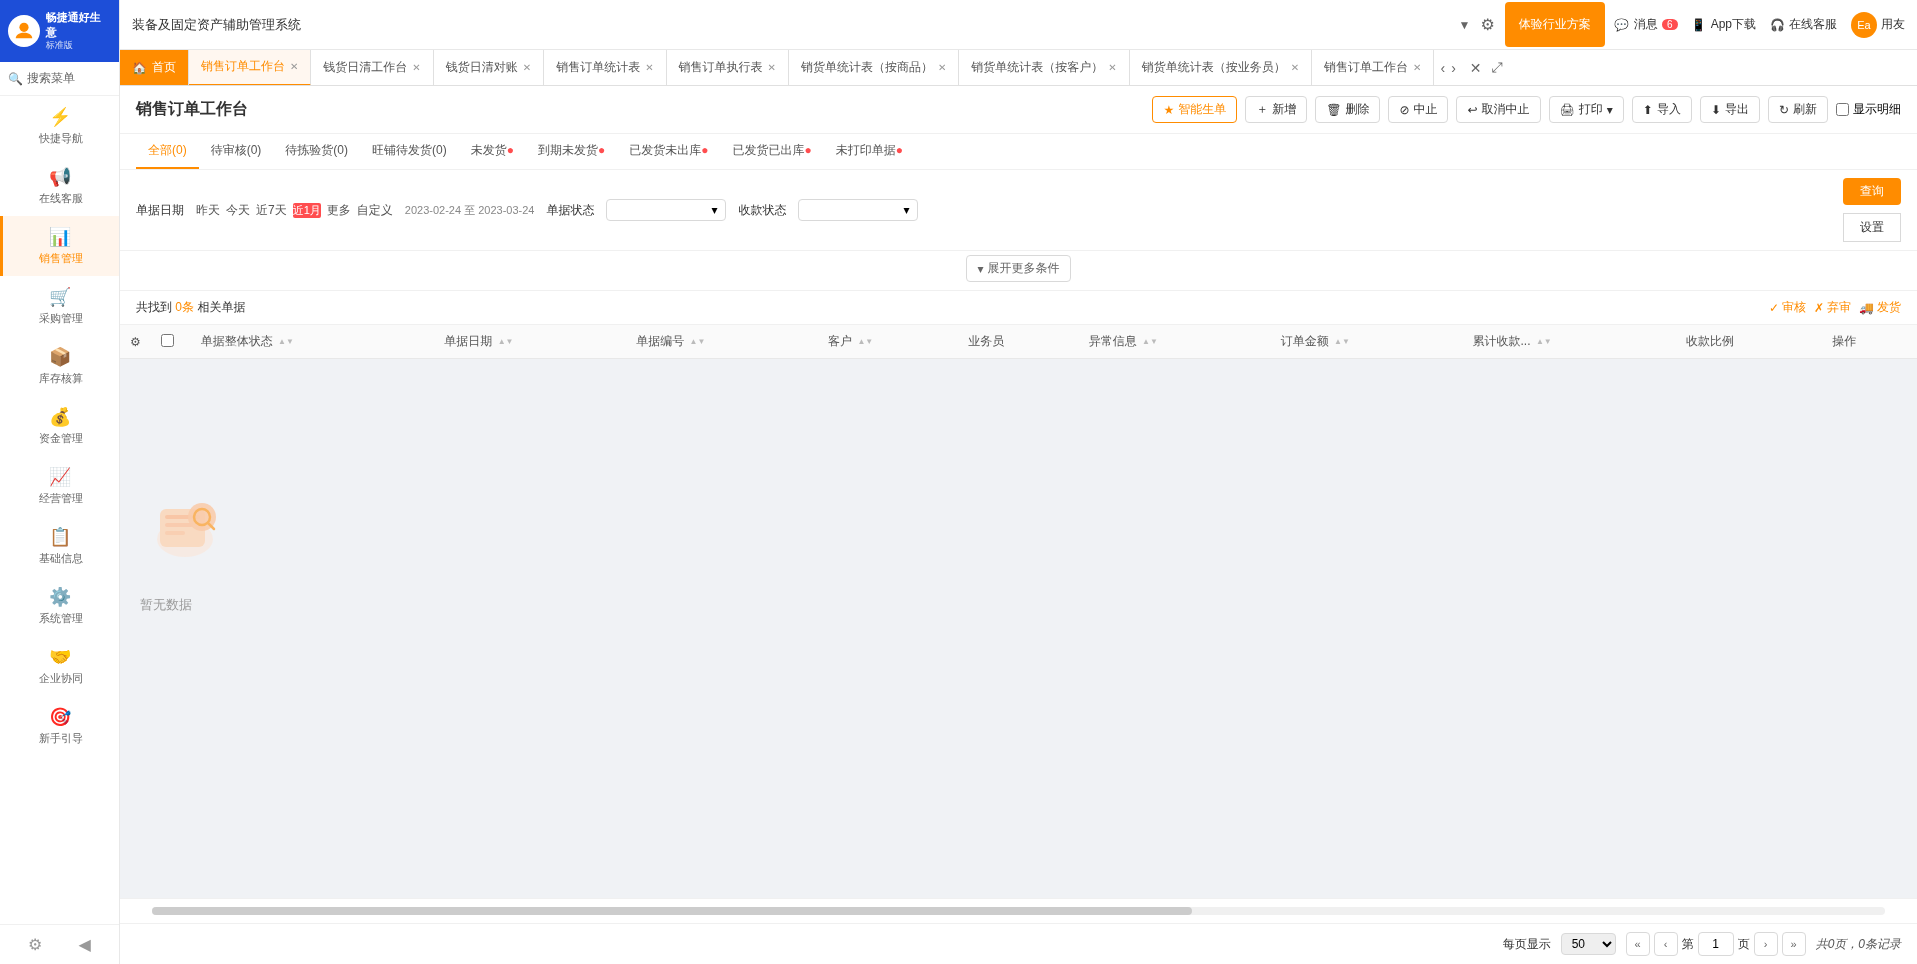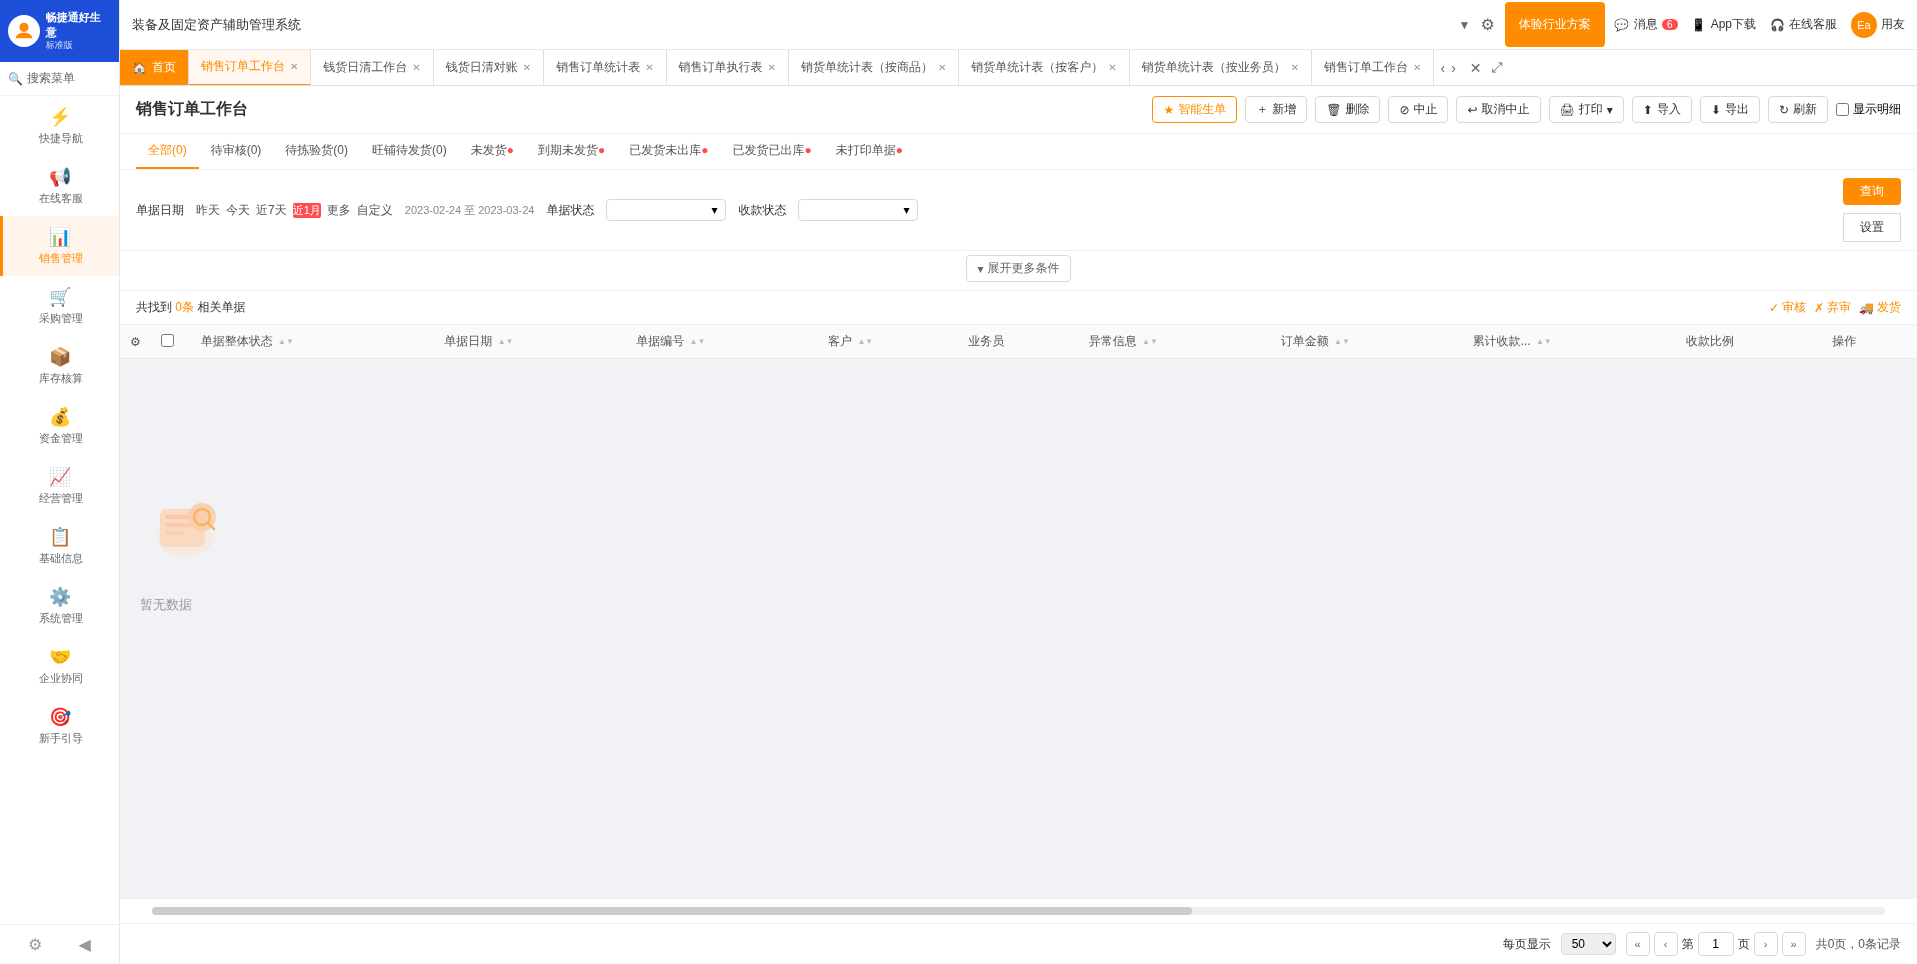--- a/index.html
+++ b/index.html
@@ -91,21 +91,21 @@
     .empty-state { display: flex; flex-direction: column; align-items: flex-start; justify-content: center; padding: 60px 0; margin-left: 20px; }
     .empty-text { font-size: 13px; color: #999; }
 
     
     .pagination { background: #fff; border-top: 1px solid #f0f0f0; padding: 8px 16px; display: flex; align-items: center; justify-content: flex-end; gap: 10px; }
     .pagination-label { font-size: 12px; color: #333; }
     .pagination-select { border: 1px solid #d9d9d9; border-radius: 4px; padding: 2px 6px; font-size: 12px; cursor: pointer; }
     .pagination-nav { display: flex; align-items: center; gap: 4px; }
     .pagination-btn { border: 1px solid #d9d9d9; background: #fff; border-radius: 4px; width: 24px; height: 24px; display: flex; align-items: center; justify-content: center; cursor: pointer; font-size: 11px; color: #666; }
     .pagination-input { border: 1px solid #d9d9d9; border-radius: 4px; width: 36px; height: 24px; text-align: center; font-size: 12px; }
-    .pagination-info { font-size: 12px; color: #555; }
+    .pagination-info { font-size: 12px; color: #555; font-style: italic; }
 
     
     .scroll-area { overflow-x: auto; }
     .scrollbar-track { height: 8px; background: #f0f0f0; border-radius: 4px; margin: 4px 16px; }
     .scrollbar-thumb { height: 8px; background: #ccc; border-radius: 4px; width: 60%; }
   </style>
 </head>
 <body>
 
 <div class="sidebar">

